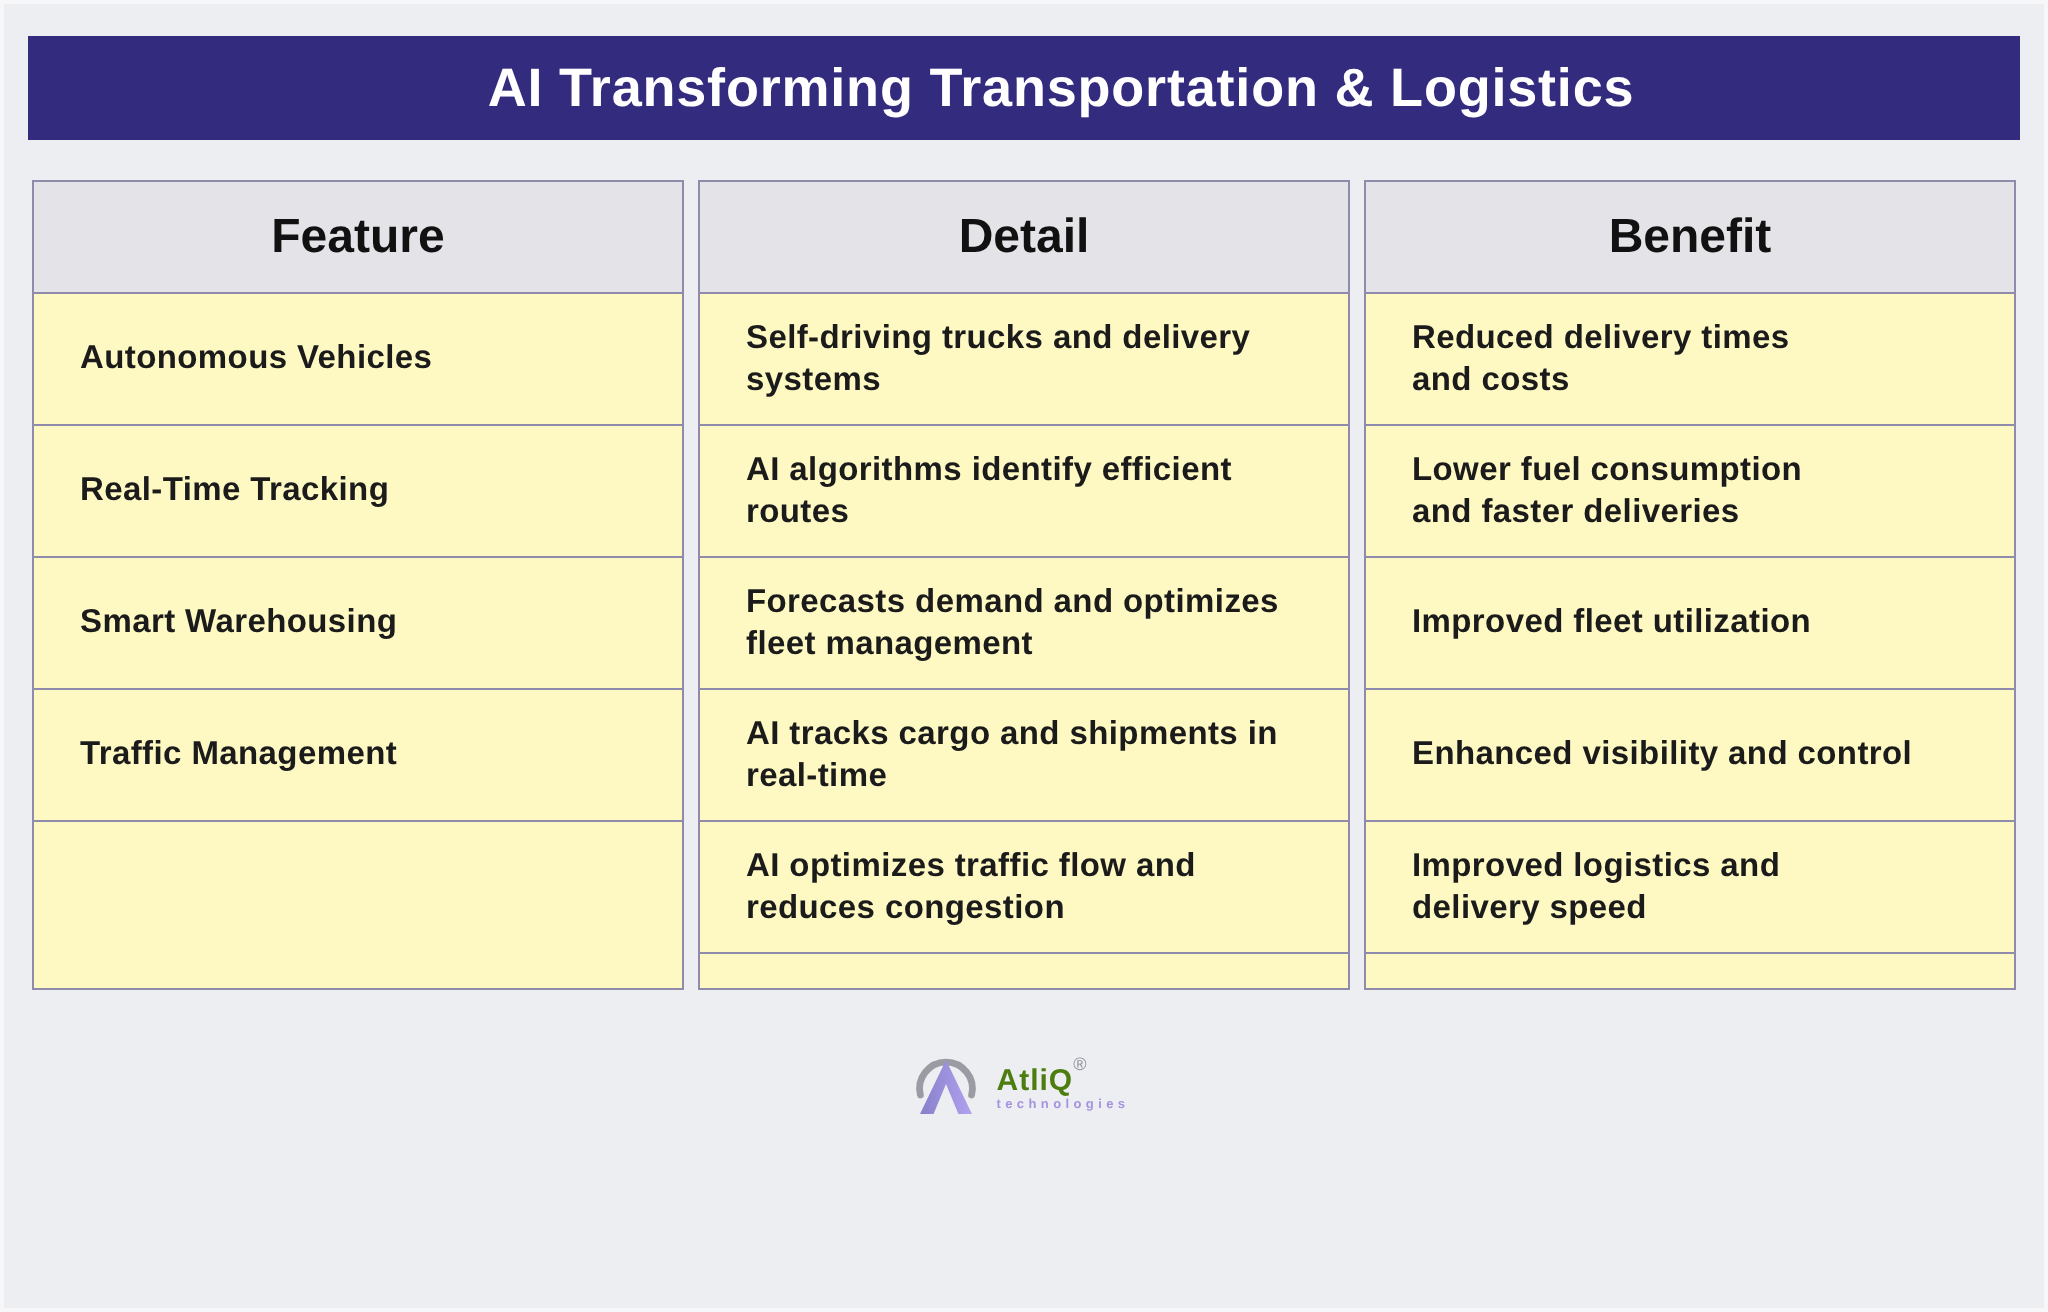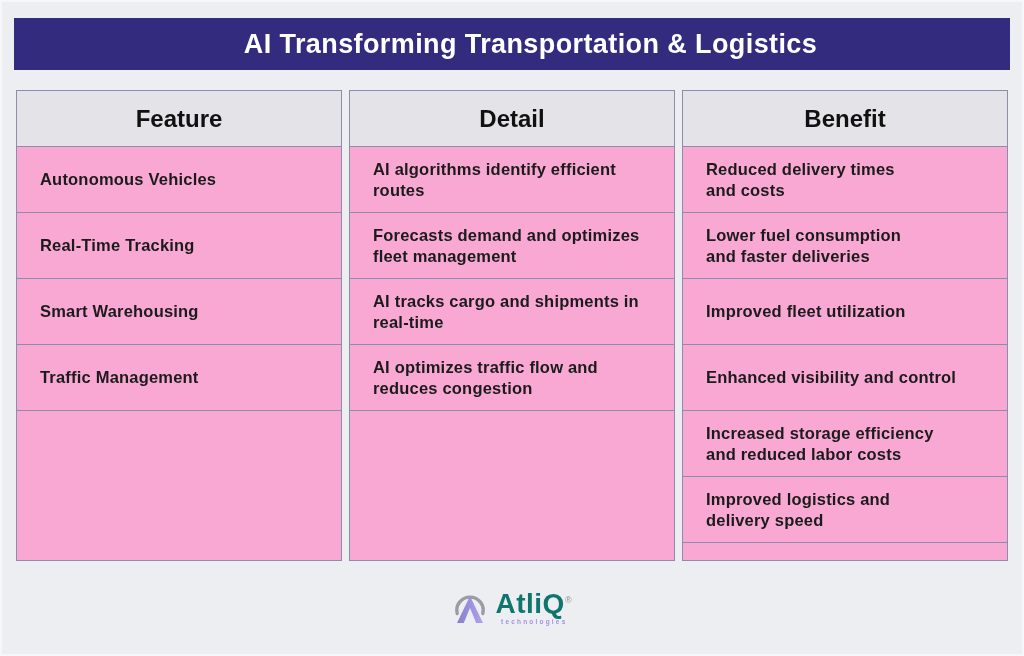--- a/index.html
+++ b/index.html
@@ -26,21 +26,21 @@
   }
 
   .table-wrap {
     margin: 20px 14px 0;
     display: flex;
     gap: 7px;
   }
   .col {
     flex: 1;
     border: 1px solid #8f8bab;
-    background: #f9a8d4;
+    background: #fef9c3;
     display: flex; flex-direction: column;
   }
   .col-header {
     height: 56px;
     background: #e4e4e8;
     border-bottom: 1px solid #8f8bab;
     display: flex; align-items: center; justify-content: center;
     font-size: 24px; font-weight: bold; color: #111111;
   }
   .cell {
@@ -55,21 +55,21 @@
   }
   .cell-empty { height: 17px; border-bottom: none; }
 
   .footer {
     margin-top: 28px;
     display: flex; justify-content: center; align-items: center; gap: 7px;
   }
   .logo-icon { width: 36px; height: 38px; }
   .brand-block { display: flex; flex-direction: column; line-height: 1; }
   .brand-name {
-    font-size: 28px; font-weight: bold; color: #0f766e; letter-spacing: 0.5px;
+    font-size: 15px; font-weight: bold; color: #4d7c0f; letter-spacing: 0.5px;
   }
   .brand-mark { font-size: 9px; vertical-align: 10px; color: #90919a; }
   .brand-sub {
     font-size: 6.5px; font-weight: bold; color: #a593e0;
     letter-spacing: 2.2px; text-align: right; margin-top: 1px; padding-right: 4px;
   }
 </style>
 </head>
 <body>
 
@@ -85,41 +85,41 @@
       <div class="col-header">Feature</div>
       <div class="cell">Autonomous Vehicles</div>
       <div class="cell">Real-Time Tracking</div>
       <div class="cell">Smart Warehousing</div>
       <div class="cell">Traffic Management</div>
       <div class="cell cell-empty"></div>
     </div>
 
     <div class="col">
       <div class="col-header">Detail</div>
+      <div class="cell">Self-driving trucks and delivery
+systems</div>
       <div class="cell">AI algorithms identify efficient
 routes</div>
       <div class="cell">Forecasts demand and optimizes
 fleet management</div>
       <div class="cell">AI tracks cargo and shipments in
 real-time</div>
       <div class="cell">AI optimizes traffic flow and
 reduces congestion</div>
       <div class="cell cell-empty"></div>
     </div>
 
     <div class="col">
       <div class="col-header">Benefit</div>
       <div class="cell">Reduced delivery times
 and costs</div>
       <div class="cell">Lower fuel consumption
 and faster deliveries</div>
       <div class="cell">Improved fleet utilization</div>
       <div class="cell">Enhanced visibility and control</div>
-      <div class="cell">Increased storage efficiency
-and reduced labor costs</div>
       <div class="cell">Improved logistics and
 delivery speed</div>
       <div class="cell cell-empty"></div>
     </div>
 
   </div>
 
   <div class="footer">
     <svg class="logo-icon" viewBox="0 0 36 38">
       <defs>

